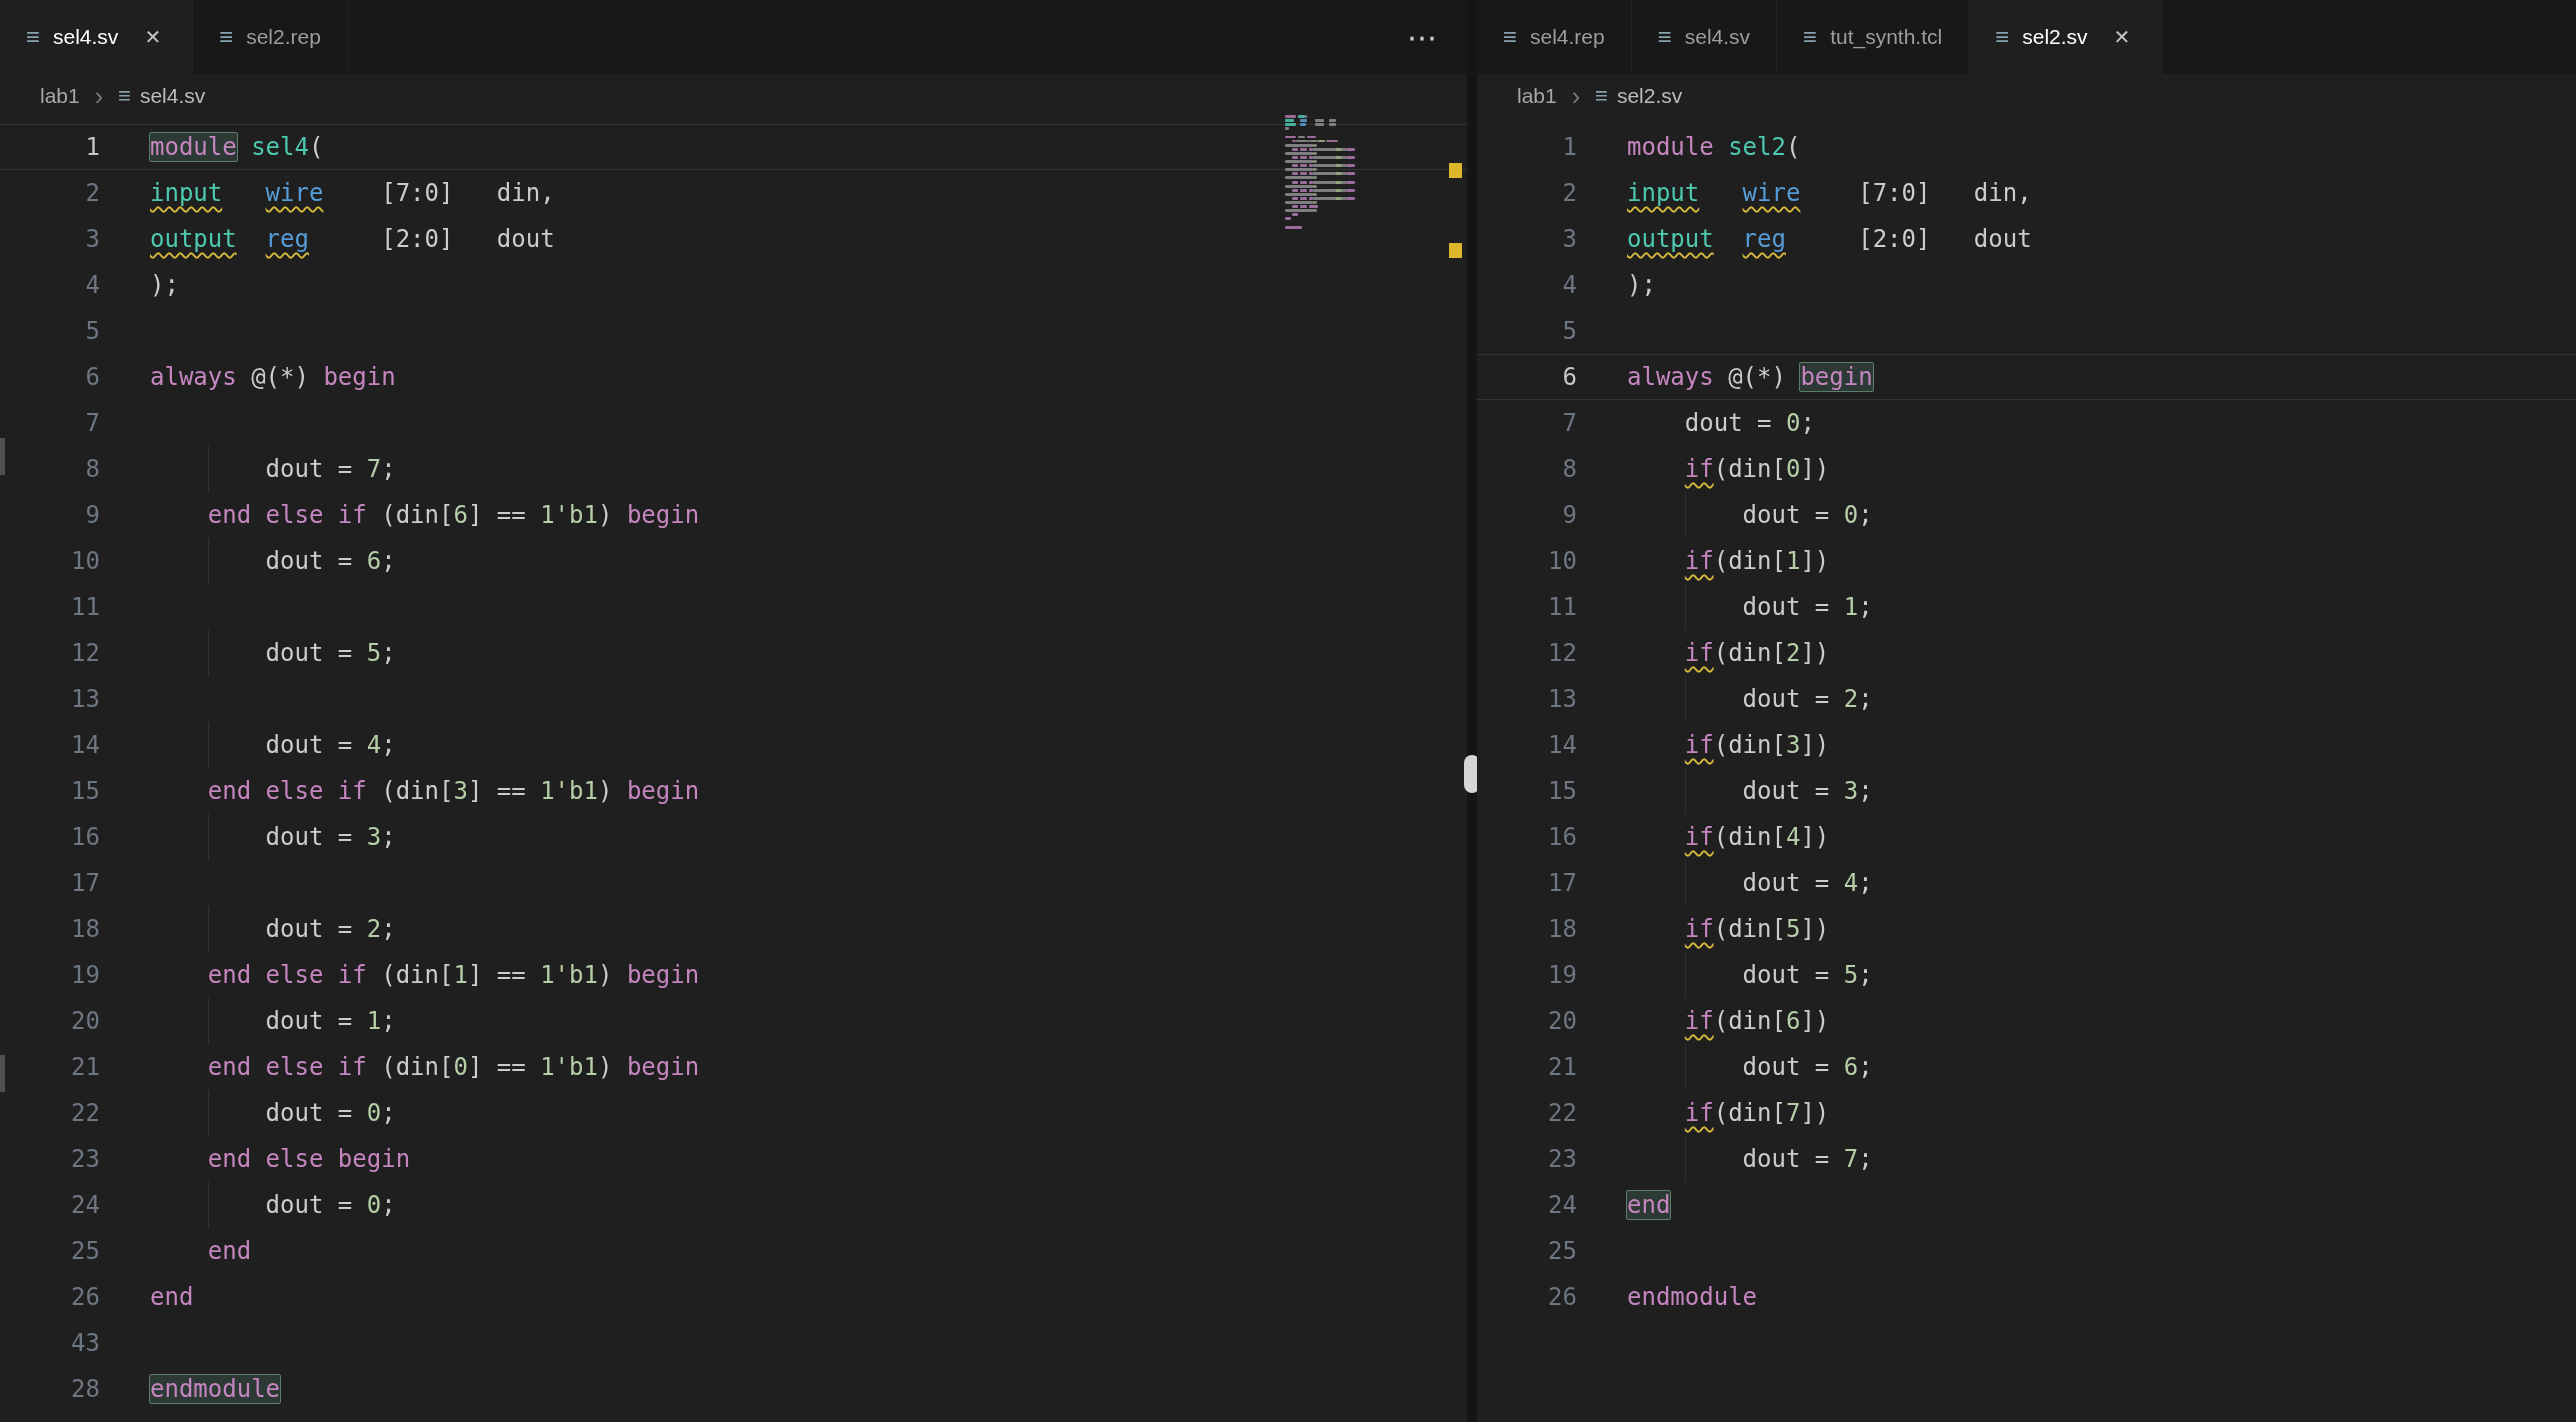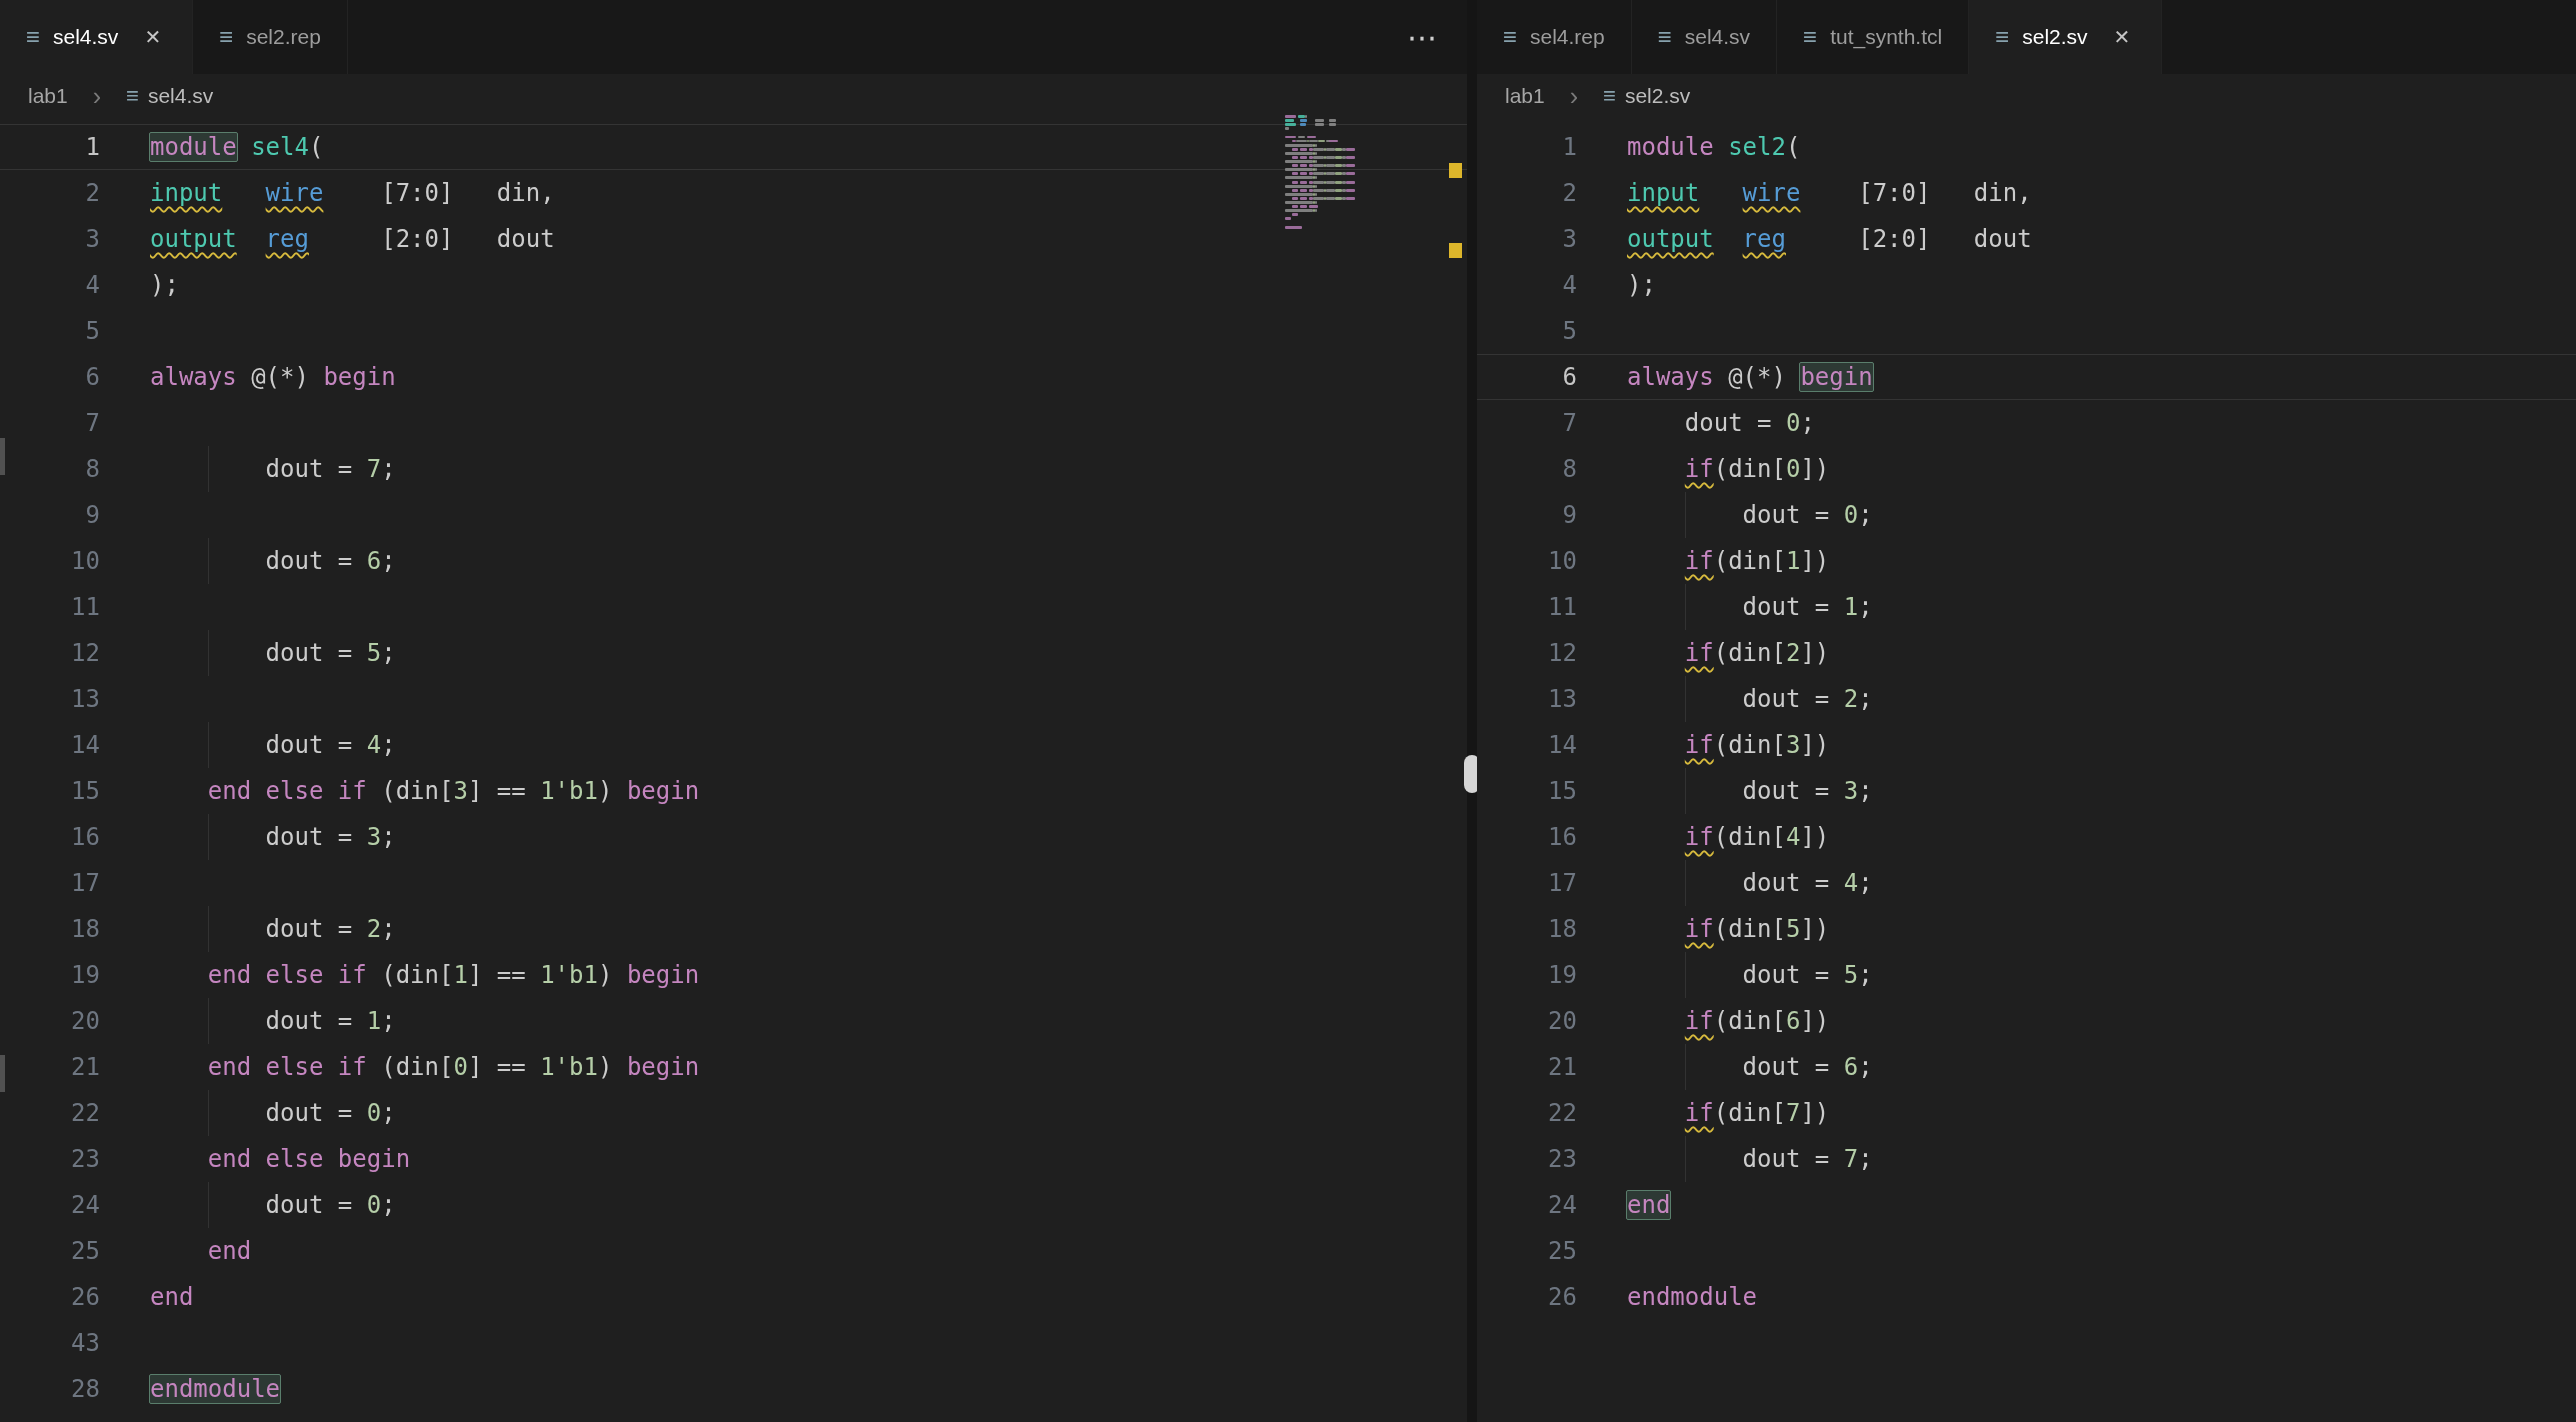--- a/index.html
+++ b/index.html
@@ -19,22 +19,22 @@
   .tabs { display:flex; }
   .tab { display:flex; align-items:center; gap:13px; padding:0 26px;
          background:#181818; color:#9d9d9d; font-size:21px;
          border-right:1px solid #232323; white-space:nowrap; }
   .tab.active { background:#1f1f1f; color:#ffffff; }
   .tab-icon { color:#87a1ad; font-size:24px; line-height:1; }
   .tab-close { color:#c5c5c5; font-size:20px; margin-left:8px; padding:2px 5px; border-radius:6px; }
   .tabbar-actions { margin-left:auto; display:flex; align-items:center;
                     padding:0 30px; color:#d0d0d0; font-size:30px; }
 
-  .breadcrumb { height:44px; display:flex; align-items:center; padding-left:28px;
-                color:#a6a6a6; font-size:21px; gap:25px; }
+  .breadcrumb { height:44px; display:flex; align-items:center; padding-left:40px;
+                color:#a6a6a6; font-size:21px; gap:15px; }
   .crumb-sep { color:#7a7a7a; font-size:25px; line-height:1; }
   .crumb-file { display:flex; align-items:center; gap:9px; color:#bdbdbd; }
   .crumb-icon { color:#87a1ad; font-size:22px; line-height:1; }
 
   .editor { position:relative; padding-top:6px;
             font-family:"DejaVu Sans Mono","Liberation Mono",monospace;
             font-size:24px; }
   .code-line { display:flex; height:46px; line-height:46px; position:relative; }
   .code-line.current { box-shadow: inset 0 1px 0 #343434, inset 0 -1px 0 #343434; }
   .ln { width:100px; text-align:right; color:#6e7681; flex:none; }
@@ -116,20 +116,21 @@
         <div class="code-line">
           <span class="ln">7</span>
         </div>
         <div class="code-line">
           <span class="ln">8</span>
           <i class="guide"></i>
           <span class="code"><span class="tk-p">        dout = </span><span class="tk-n">7</span><span class="tk-p">;</span></span>
         </div>
         <div class="code-line">
           <span class="ln">9</span>
+          <span class="code"><span class="tk-p">    </span><span class="tk-k">end</span><span class="tk-p"> </span><span class="tk-k">else</span><span class="tk-p"> </span><span class="tk-k">if</span><span class="tk-p"> (din[</span><span class="tk-n">6</span><span class="tk-p">] == </span><span class="tk-n">1'b1</span><span class="tk-p">) </span><span class="tk-k">begin</span></span>
         </div>
         <div class="code-line">
           <span class="ln">10</span>
           <i class="guide"></i>
           <span class="code"><span class="tk-p">        dout = </span><span class="tk-n">6</span><span class="tk-p">;</span></span>
         </div>
         <div class="code-line">
           <span class="ln">11</span>
         </div>
         <div class="code-line">

